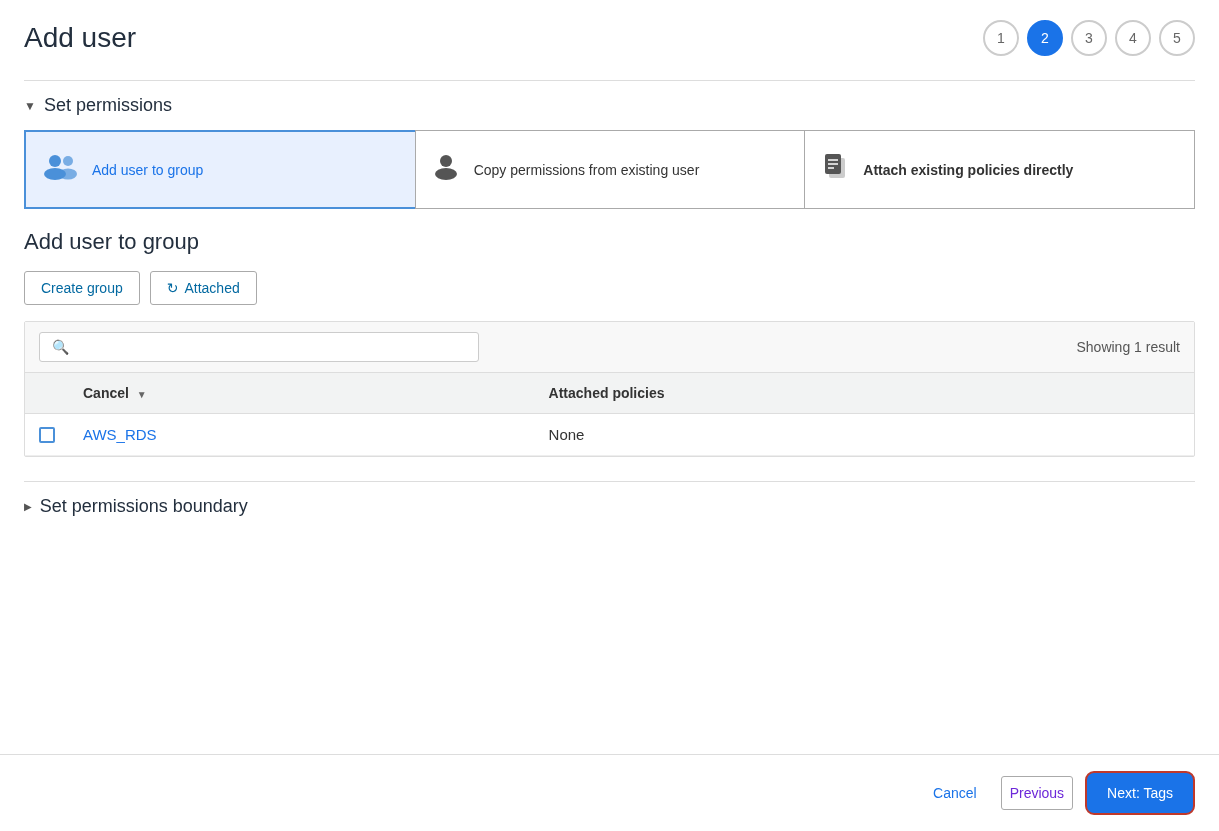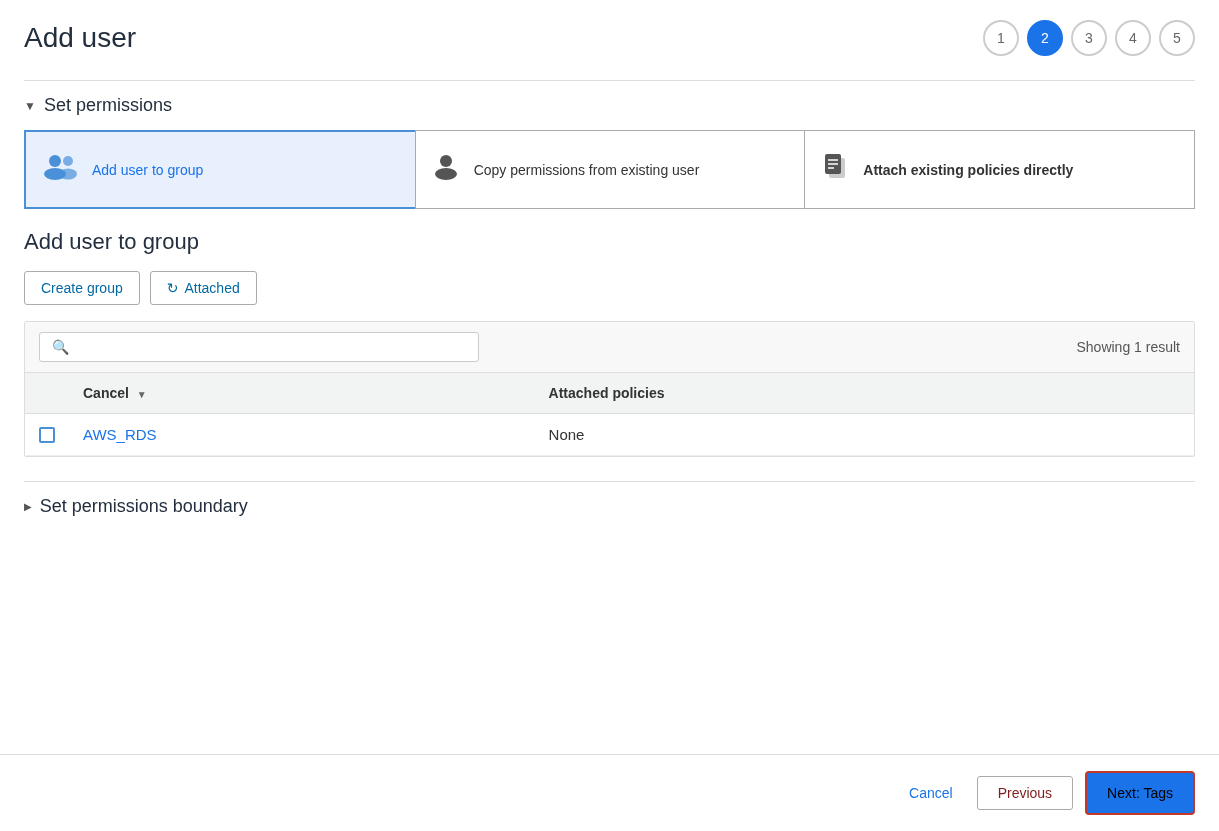--- a/index.html
+++ b/index.html
@@ -312,36 +312,36 @@
     .btn-cancel {
       background: transparent;
       border: none;
       color: #1a73e8;
       font-size: 14px;
       cursor: pointer;
       padding: 8px 12px;
     }
 
     .btn-previous {
-      padding: 8px 20px;
+      padding: 8px 8px;
       border: 1px solid #aaa;
       background: #fff;
-      color: #7f1d1d;
+      color: #6d28d9;
       font-size: 14px;
       border-radius: 3px;
       cursor: pointer;
     }
 
     .btn-next {
       padding: 12px 20px;
       background: #1a73e8;
-      color: #000000;
+      color: #ffffff;
       border: 2px solid #c0392b;
       font-size: 14px;
-      border-radius: 4px;
+      border-radius: 9px;
       cursor: pointer;
       font-weight: 500;
     }
   </style>
 </head>
 <body>
 
 <div class="page-container">
 
   <div class="page-header">

